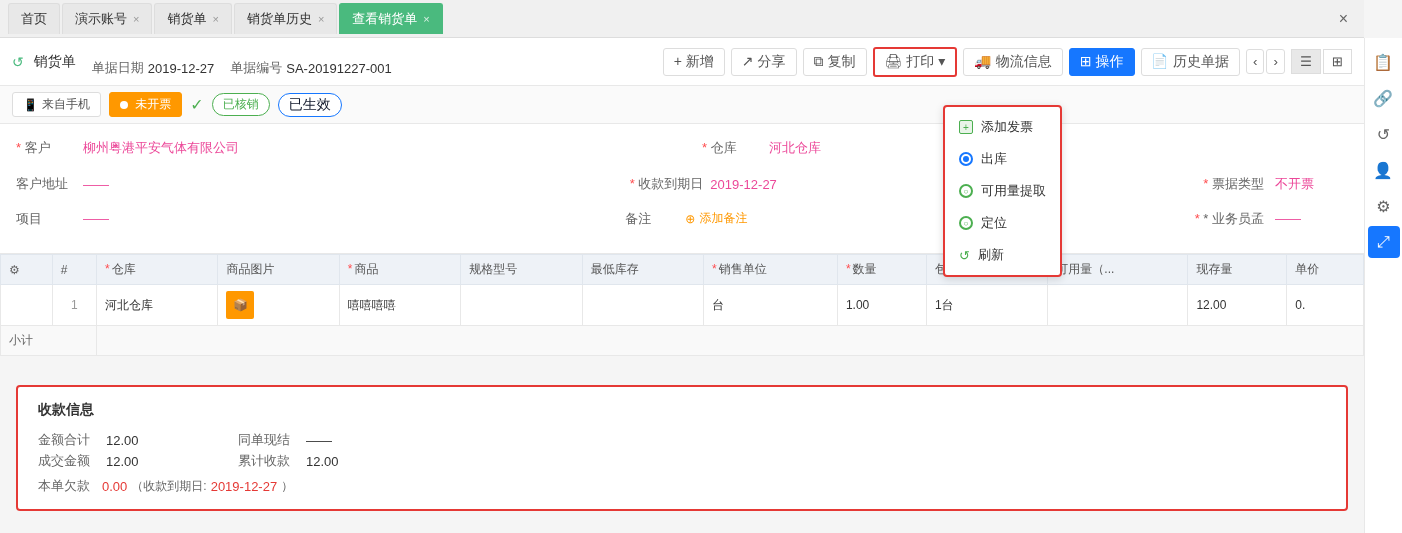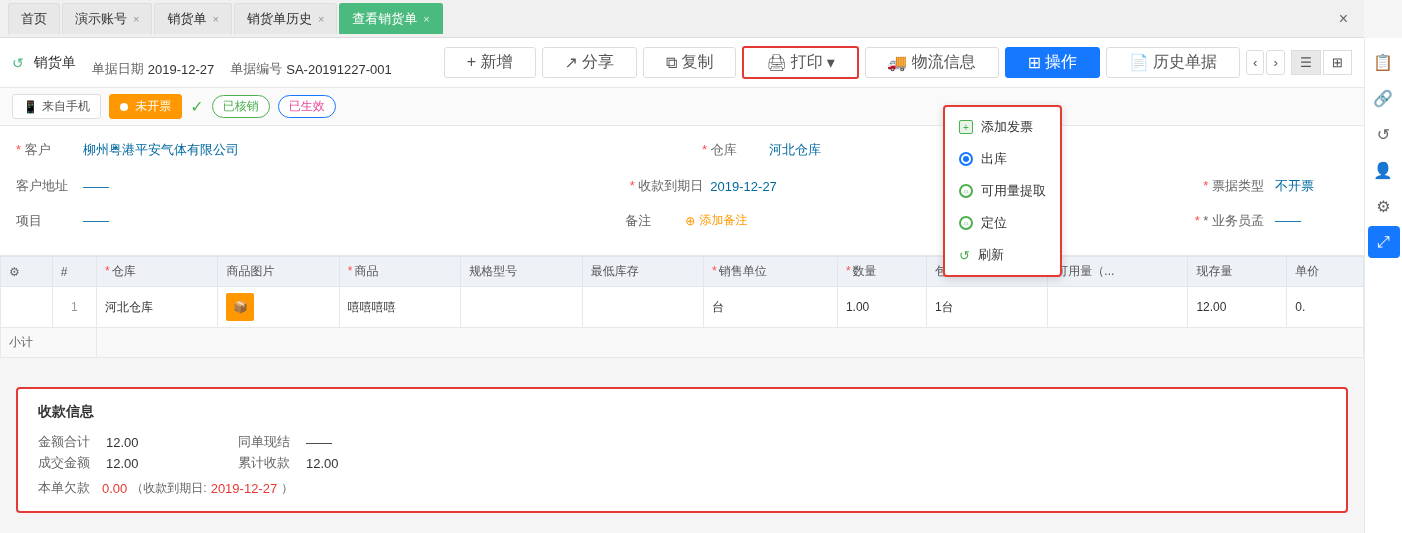--- a/index.html
+++ b/index.html
@@ -28,23 +28,23 @@
     }
     .doc-header-left { display: flex; align-items: center; gap: 10px; }
     .doc-type-icon { color: #4aba7e; font-size: 14px; }
     .doc-type-label { font-size: 14px; color: #333; font-weight: 500; }
     .doc-meta { display: flex; align-items: center; gap: 16px; color: #555; font-size: 13px; margin-top: 13px; }
     .doc-meta-item { display: flex; align-items: center; gap: 4px; }
     .doc-meta-label { color: #666; }
     .doc-meta-value { color: #333; }
     .doc-header-actions { margin-left: auto; display: flex; align-items: center; gap: 6px; }
     .action-btn {
-      display: flex; align-items: center; gap: 4px; padding: 4px 22px;
+      display: flex; gap: 4px; padding: 4px 10px;
       border: 1px solid #ddd; border-radius: 3px; background: #fff;
-      cursor: pointer; font-size: 16px; color: #555; white-space: nowrap;
+      cursor: pointer; font-size: 14px; color: #555; white-space: nowrap;
     }
     .action-btn-ops {
       background: #1677ff; color: #fff; border-color: #1677ff;
     }
     .nav-arrows { display: flex; gap: 2px; }
     .nav-arrow { padding: 4px 6px; border: 1px solid #ddd; border-radius: 3px; cursor: pointer; color: #555; background: #fff; }
     .view-toggle { display: flex; gap: 2px; }
     .view-btn { padding: 4px 8px; border: 1px solid #ddd; background: #fff; cursor: pointer; color: #555; }
     .view-btn.active { background: #e8e8e8; }
 
@@ -53,29 +53,29 @@
       background: #fafafa; border-bottom: 1px solid #e8e8e8;
       display: flex; align-items: center; padding: 6px 12px; gap: 8px;
     }
     .status-btn {
       display: flex; align-items: center; gap: 4px; padding: 3px 10px;
       border: 1px solid #ddd; border-radius: 3px; background: #fff;
       cursor: pointer; font-size: 12px; color: #555;
     }
     .badge-orange { background: #ff9800; color: #fff; border: 1px solid #ff9800; border-radius: 3px; padding: 3px 10px; font-size: 12px; cursor: pointer; }
     .badge-green-outline { background: #fff; color: #4caf50; border: 1px solid #4caf50; border-radius: 12px; padding: 2px 10px; font-size: 12px; cursor: pointer; }
-    .badge-blue-outline { background: #fff; color: #ec4899; border: 1px solid #1677ff; border-radius: 12px; padding: 2px 10px; font-size: 12px; cursor: pointer; }
+    .badge-blue-outline { background: #fff; color: #0f172a; border: 1px solid #1677ff; border-radius: 12px; padding: 2px 10px; font-size: 14px; cursor: pointer; }
 
     
     .form-area { background: #fff; padding: 12px 16px; border-bottom: 1px solid #e8e8e8; }
     .form-row { display: flex; align-items: center; margin-bottom: 12px; gap: 0; }
     .form-field { display: flex; align-items: center; flex: 1; }
     .form-field-label { color: #666; white-space: nowrap; min-width: 60px; }
     .form-field-label.required::before { content: '* '; color: #ff4d4f; }
-    .form-field-value { color: #0369a1; padding: 2px 6px; border: 1px solid transparent; border-radius: 2px; min-width: 80px; }
+    .form-field-value { color: #ec4899; padding: 2px 6px; border: 1px solid transparent; border-radius: 2px; min-width: 80px; }
     .field-separator { width: 40px; }
     .staff-field { display: flex; align-items: center; margin-left: auto; gap: 4px; }
     .add-note-btn { color: #ff9800; cursor: pointer; display: flex; align-items: center; gap: 4px; font-size: 12px; }
 
     
     .table-container { background: #fff; overflow-x: auto; }
     table { width: 100%; border-collapse: collapse; font-size: 12px; }
     th {
       background: #eef2f7; border: 1px solid #e0e6ed; padding: 6px 8px;
       text-align: left; font-weight: normal; color: #555; white-space: nowrap;

